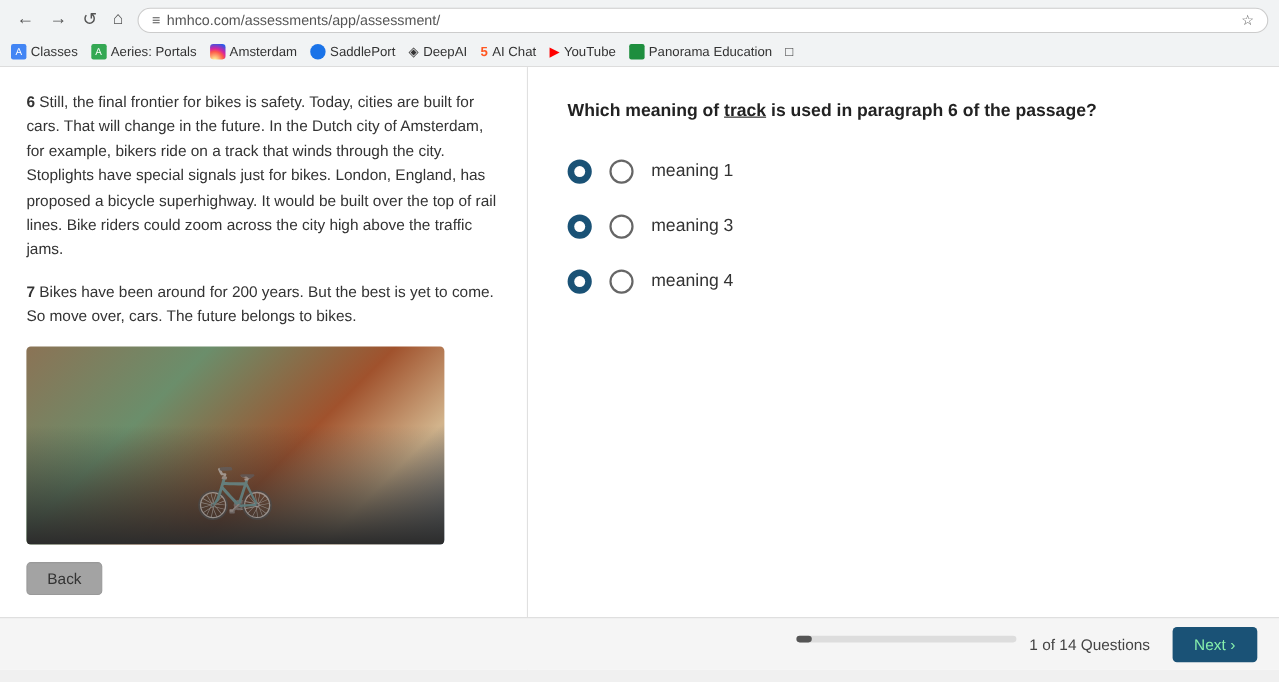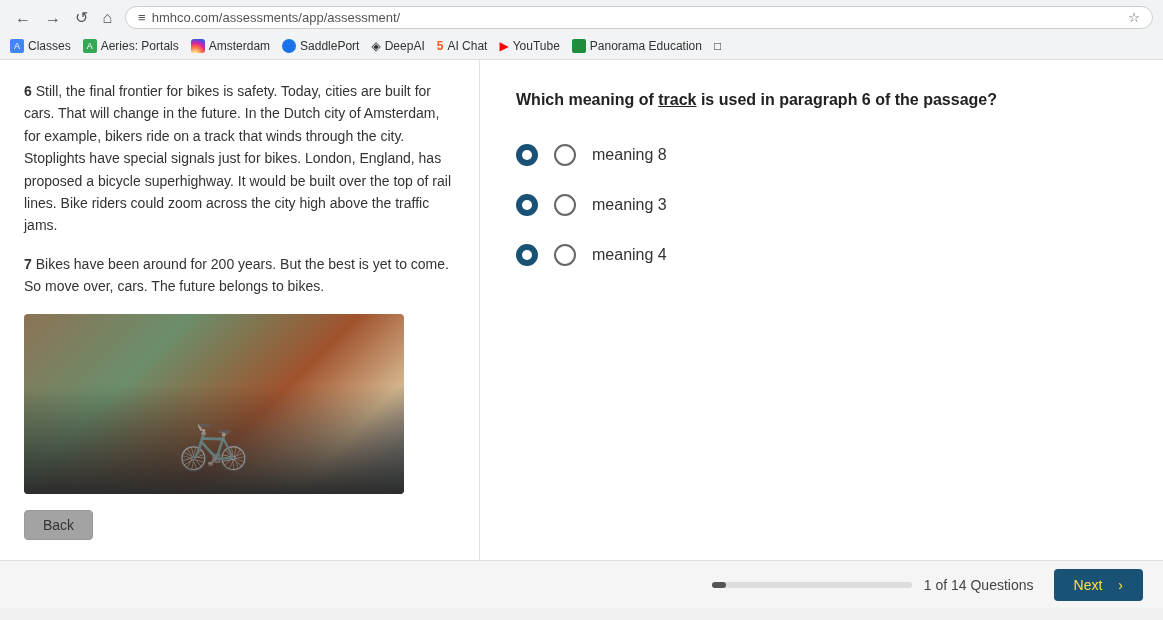--- a/index.html
+++ b/index.html
@@ -215,46 +215,46 @@
       display: flex;
       align-items: center;
       justify-content: flex-end;
       padding: 0 20px;
       gap: 20px;
     }
     .progress-info {
       font-size: 14px;
       color: #444;
       display: flex;
-      align-items: center;
+      align-items: flex-start;
       gap: 12px;
     }
     .progress-bar-container {
       width: 200px;
       height: 6px;
       background: #ddd;
       border-radius: 3px;
     }
     .progress-bar-fill {
       height: 100%;
       background: #555;
       border-radius: 3px;
       width: 7%; 
     }
     .next-btn {
       background: #1a5276;
-      color: #fde047;
+      color: #86efac;
       border: none;
       border-radius: 4px;
       padding: 8px 20px;
       font-size: 14px;
       cursor: pointer;
       display: flex;
       align-items: center;
-      gap: 16px;
+      gap: 4px;
     }
     .page-wrapper {
       position: relative;
       height: calc(620px - 72px);
     }
   </style>
 </head>
 <body>
 
 <div class="browser-chrome">
@@ -330,21 +330,21 @@
       <div class="question-text">
         <span>Which meaning of </span><span class="underline">track</span><span> is used in paragraph 6 of the passage?</span>
       </div>
       <div class="answer-options">
 
         <div class="answer-option">
           <div class="filled-circle">
             <div class="filled-circle-inner"></div>
           </div>
           <div class="empty-circle"></div>
-          <span class="option-label">meaning 8</span>
+          <span class="option-label">meaning 1</span>
         </div>
 
 
         <div class="answer-option">
           <div class="filled-circle">
             <div class="filled-circle-inner"></div>
           </div>
           <div class="empty-circle"></div>
           <span class="option-label">meaning 3</span>
         </div>

